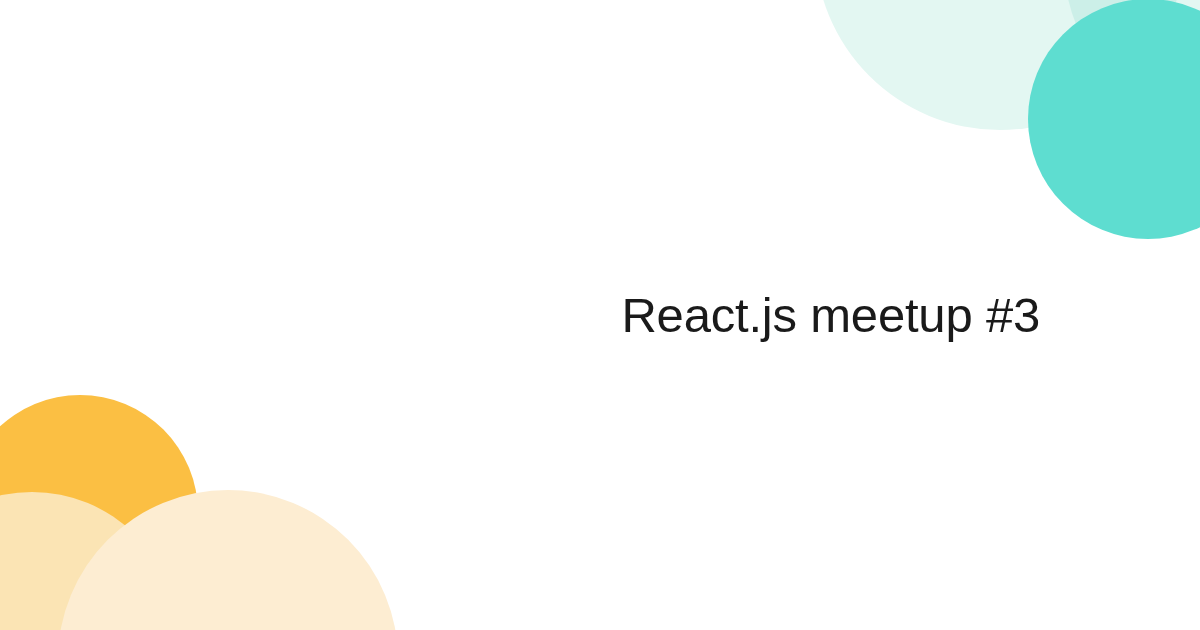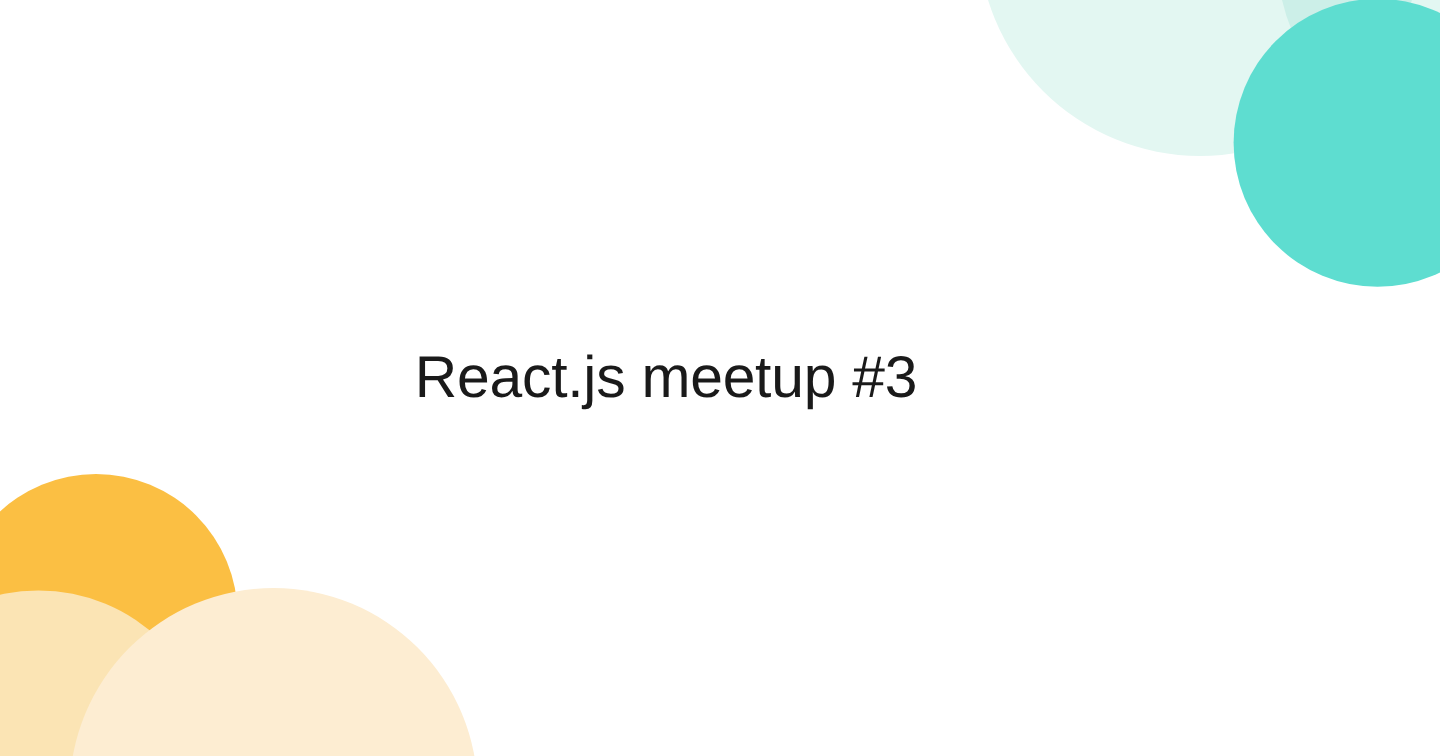--- a/index.html
+++ b/index.html
@@ -35,22 +35,21 @@
 
   
   .title-wrap {
     position: absolute;
     left: 0;
     top: 0;
     width: 1040px;
     height: 630px;
     display: flex;
     align-items: center;
-    justify-content: center;
-    padding-left: 35px;
+    justify-content: flex-end;
   }
 
   .title {
     margin: 0;
     font-family: "Liberation Sans", "DejaVu Sans", sans-serif;
     font-size: 49px;
     font-weight: 400;
     letter-spacing: -0.2px;
     line-height: 1.15;
     color: #1a1a1a;

